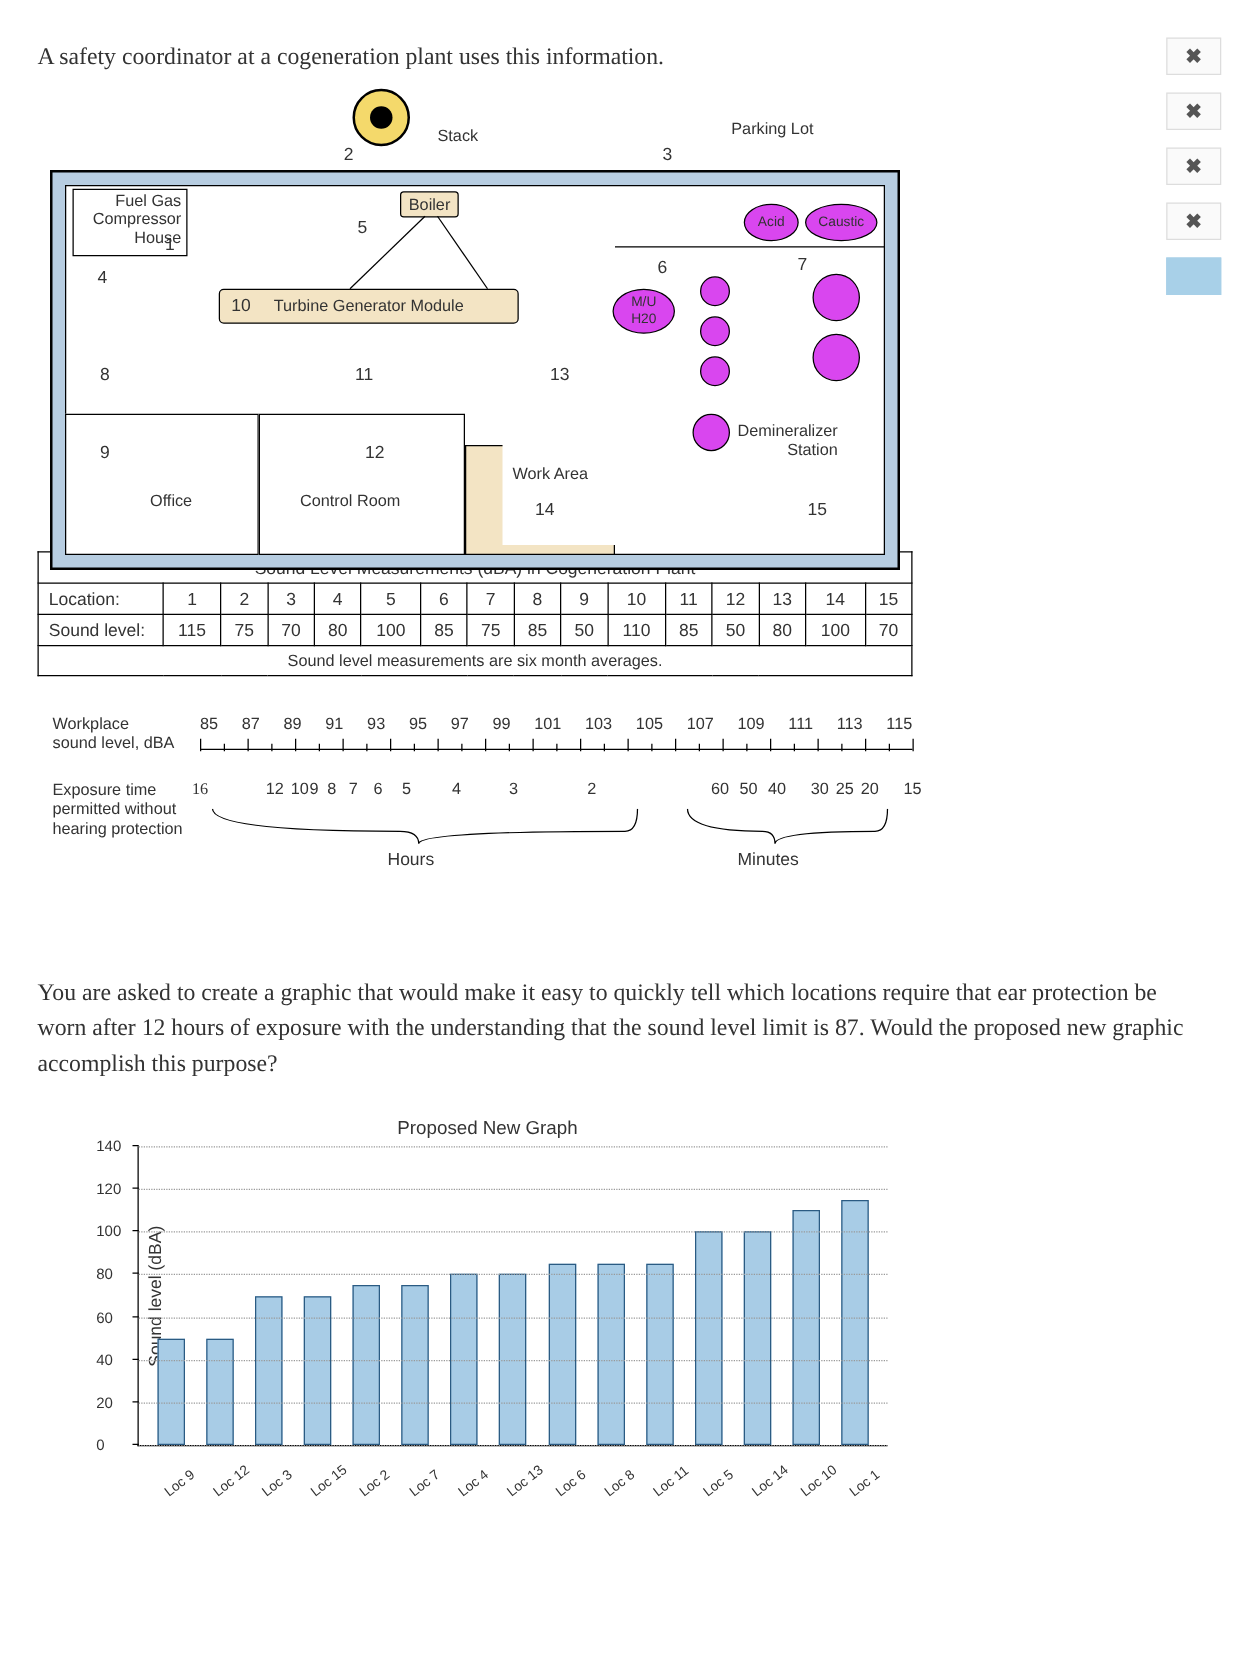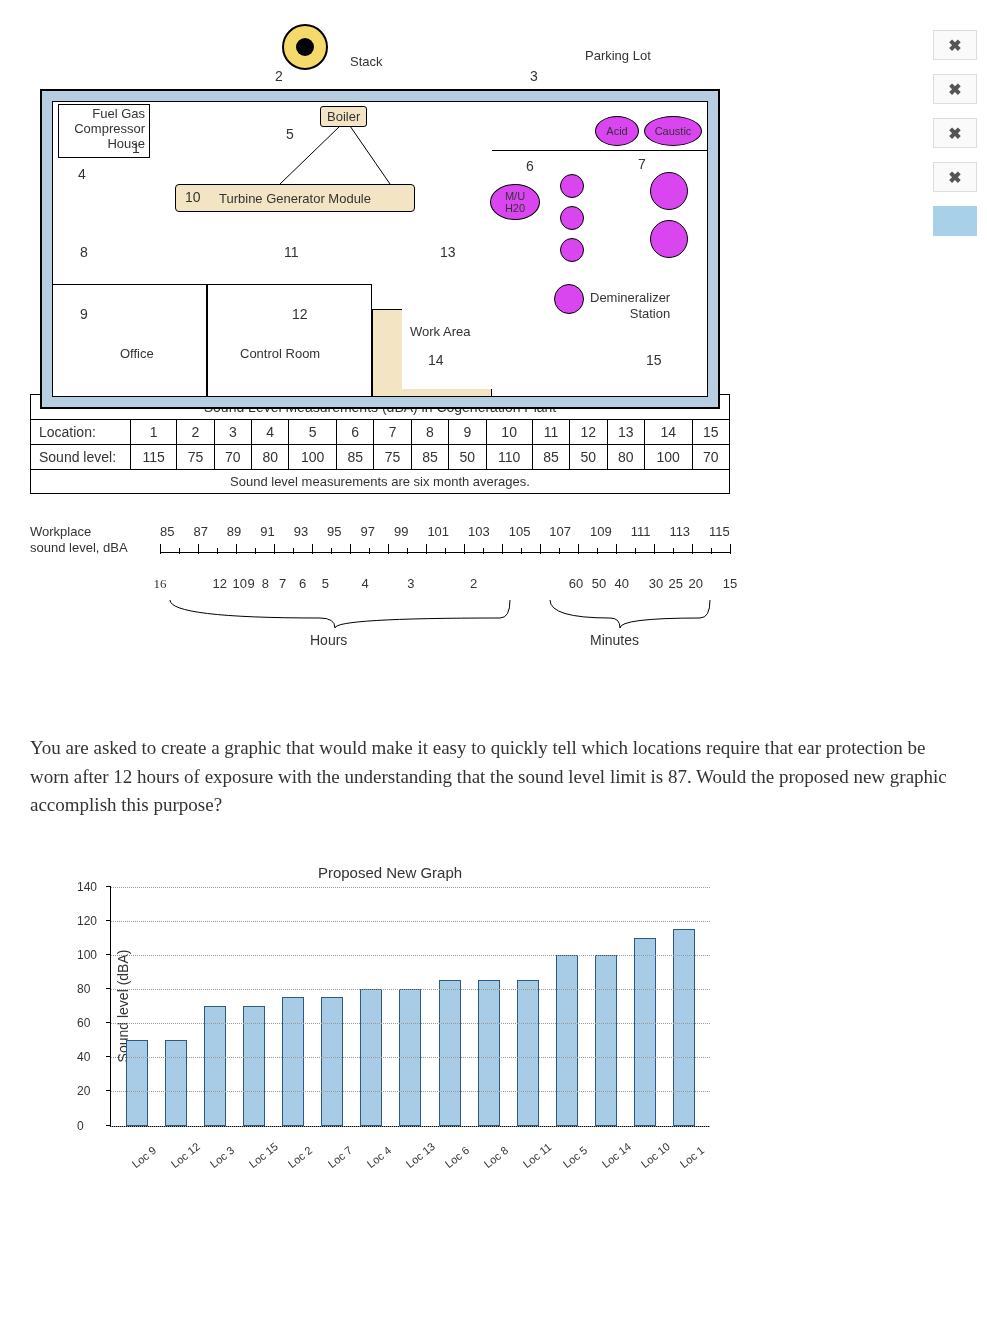--- a/index.html
+++ b/index.html
@@ -6,21 +6,21 @@
   body {
     margin: 0;
     font-family: Georgia, serif;
     font-size: 18px;
     color: #333;
     background: #fff;
     width: 987px;
   }
   .page { padding: 24px 30px; position: relative; }
   .intro, .question { font-size: 19px; line-height: 1.5; margin: 8px 0 20px 0; }
-  .question { margin-top: 60px; margin-bottom: 44px; }
+  .question { margin-top: 60px; margin-bottom: 28px; }
   .sidebar { position: absolute; right: 10px; top: 30px; display: flex; flex-direction: column; gap: 14px; }
   .side-btn { width: 44px; height: 30px; border: 1px solid #ddd; background: #fafafa; display: flex; align-items: center; justify-content: center; color: #555; font-size: 16px; font-family: sans-serif; font-weight: bold; }
   .side-btn.active { background: #a8d0e8; border-color: #a8d0e8; }
 
   
   .plan-wrap { position: relative; width: 700px; height: 340px; margin: 10px 0 10px 0; font-family: Arial, sans-serif; font-size: 13px; }
   .plan-bg { position: absolute; left: 10px; top: 55px; width: 680px; height: 320px; background: #b7cde1; border: 2px solid #000; }
   .plan-inner { position: absolute; left: 22px; top: 67px; width: 656px; height: 296px; background: #fff; border: 1px solid #000; }
   .room { position: absolute; border: 1.5px solid #000; background: #fff; text-align: right; }
   .lbl { position: absolute; font-size: 13px; text-align: center; }
@@ -33,21 +33,21 @@
 
   
   .sound-table { width: 700px; border-collapse: collapse; margin-top: 20px; font-family: Arial, sans-serif; font-size: 14px; }
   .sound-table td, .sound-table th { border: 1px solid #000; padding: 4px 6px; text-align: center; }
   .sound-table .rowlabel { text-align: left; padding-left: 8px; width: 100px; }
   .sound-table .title-row td { border-left: 1px solid #000; border-right: 1px solid #000; }
   .sound-table .note-row td { border-left: 1px solid #000; border-right: 1px solid #000; font-size: 13px; }
 
   
   .scale-wrap { width: 700px; margin-top: 30px; font-family: Arial, sans-serif; font-size: 13px; position: relative; height: 150px; }
-  .scale-labels { position: absolute; left: 0; top: 0; width: 130px; }
+  .scale-labels { position: absolute; left: 12px; top: 0; width: 130px; }
   .scale-top { position:absolute; left:130px; top:0; right:0; display:flex; justify-content:space-between; }
   .scale-top span { font-size:13px; }
   .scale-line { position:absolute; left:130px; right:0; top:28px; height:1px; background:#000; }
   .scale-ticks-top { position:absolute; left:130px; right:0; top:20px; height:16px; }
   .tick { position:absolute; width:1px; height:10px; background:#000; top:0; }
   .tick.minor { height:6px; top:4px; }
   .scale-bot { position:absolute; left:130px; top:52px; right:0; }
   .scale-bot span { position:absolute; font-size:13px; transform:translateX(-50%); }
   .brace-label { position:absolute; font-size:14px; }
 
@@ -62,20 +62,21 @@
   .bars { position:absolute; left:0; right:0; bottom:0; top:0; display:flex; align-items:flex-end; justify-content:space-around; padding:0 6px; }
   .bar { width:22px; background:#a8cce6; border:1px solid #2b5b83; }
   .xlabels { display:flex; justify-content:space-around; padding:0 6px; margin-left:40px; margin-top:6px; }
   .xlabels span { font-size:11px; transform:rotate(-38deg); transform-origin:top right; white-space:nowrap; display:inline-block; width:22px; text-align:right; position:relative; top:14px; }
 </style>
 </head>
 <body>
 
 <div class="page">
 
+  <p class="intro">A safety coordinator at a cogeneration plant uses this information.</p>
 
   <div class="sidebar">
     <div class="side-btn">✖</div>
     <div class="side-btn">✖</div>
     <div class="side-btn">✖</div>
     <div class="side-btn">✖</div>
     <div class="side-btn active"></div>
   </div>
 
   <div class="plan-wrap">
@@ -199,20 +200,23 @@
     <tr class="note-row">
           <td colspan="16">Sound level measurements are six month averages.</td>
         </tr>
   </tbody>
     </table>
 
   <div class="scale-wrap">
     <div class="scale-labels">
       <div style="white-space:pre-line; line-height:1.2;">Workplace
 sound level, dBA</div>
+      <div style="white-space:pre-line; line-height:1.2; margin-top:22px;">Exposure time
+permitted without
+hearing protection</div>
     </div>
     <div class="scale-top" id="scale-top-vals">
         <span>85</span>
         <span>87</span>
         <span>89</span>
         <span>91</span>
         <span>93</span>
         <span>95</span>
         <span>97</span>
         <span>99</span>

